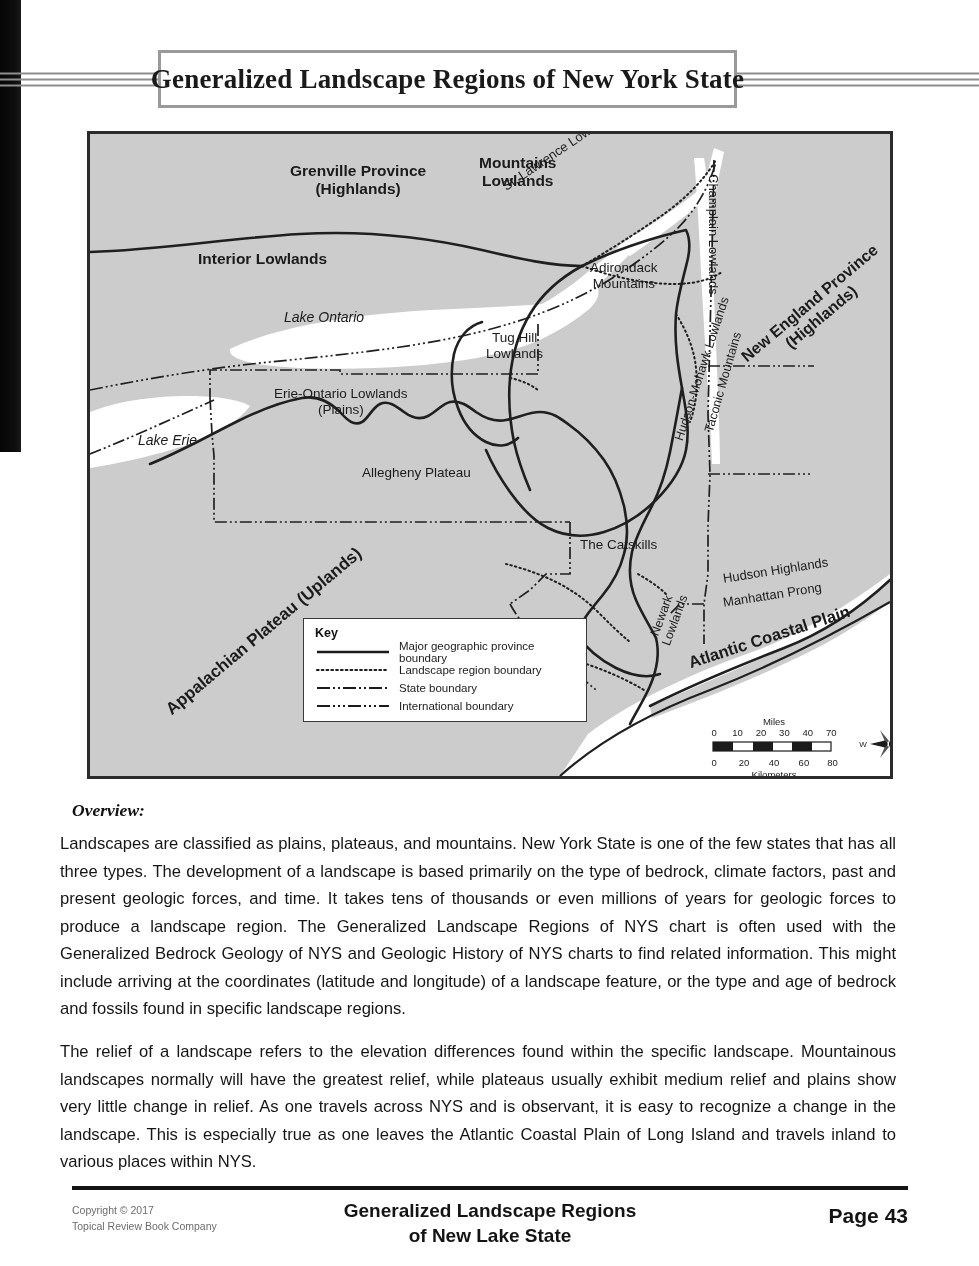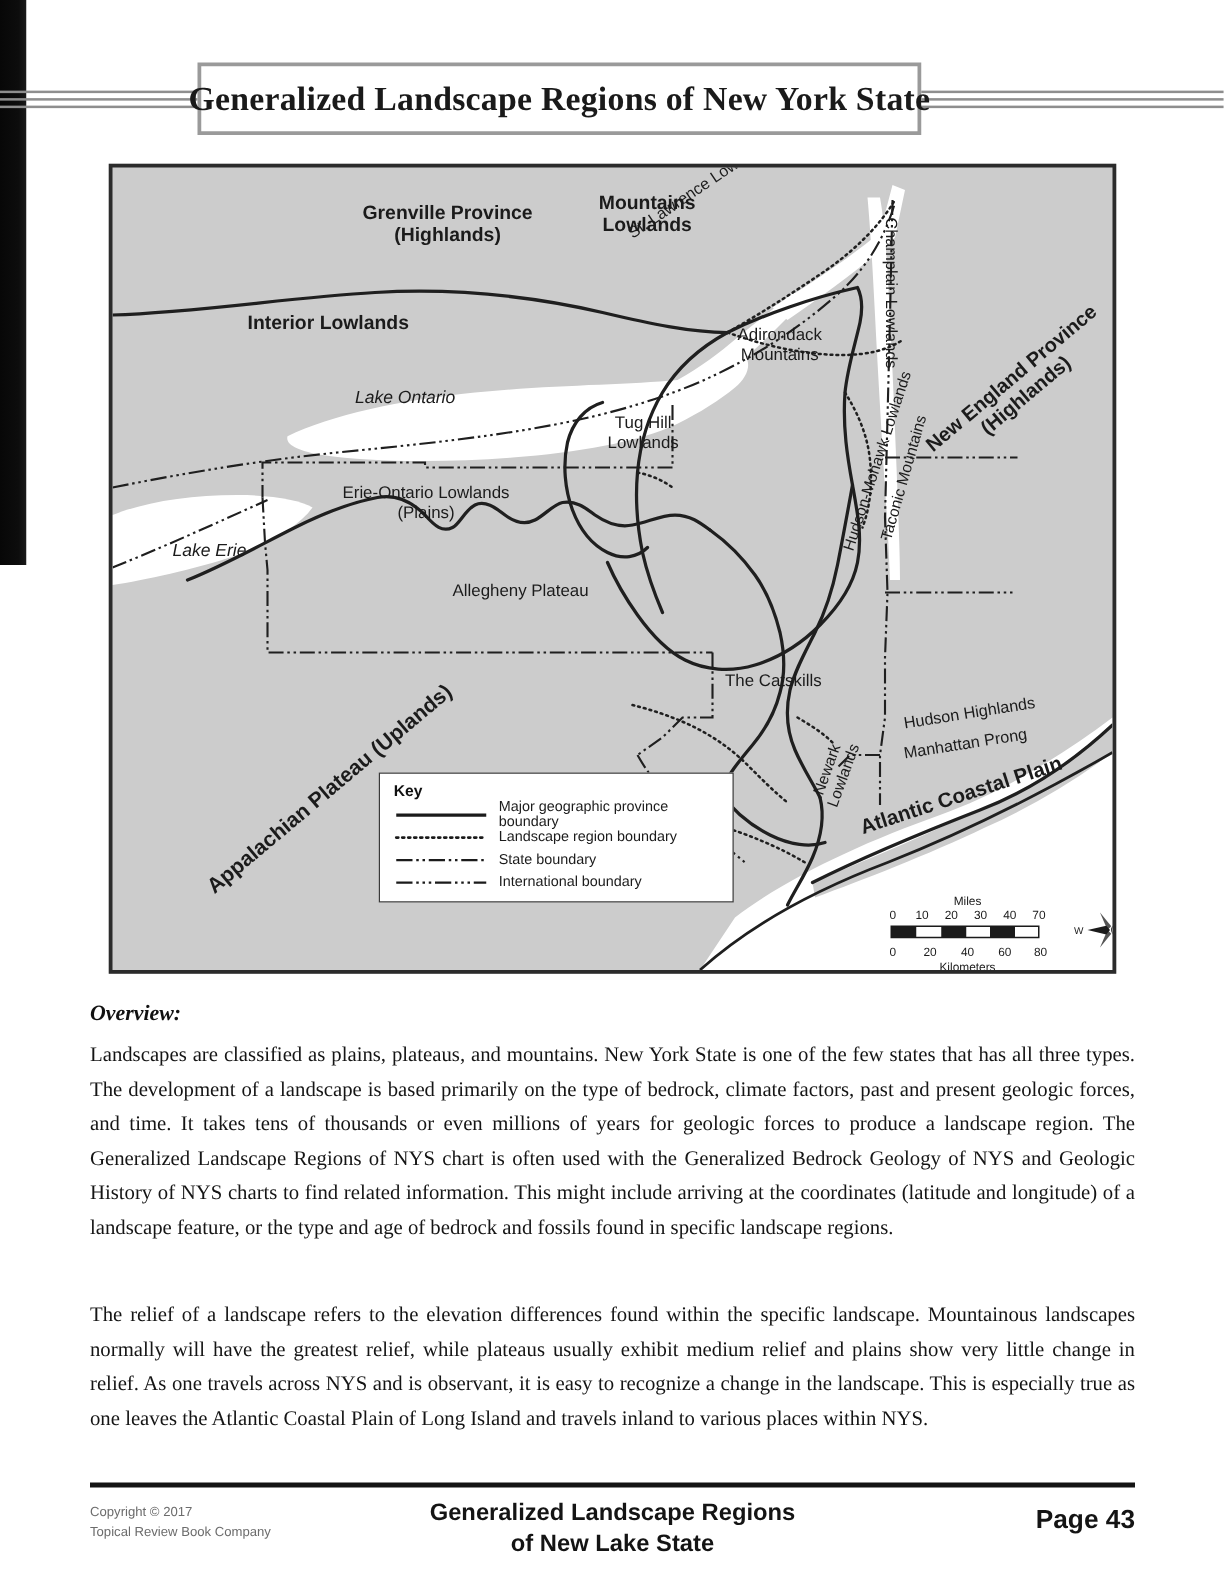--- a/index.html
+++ b/index.html
@@ -95,22 +95,22 @@
     font-family:"Liberation Sans", sans-serif;
   }
 
   
   .overview-head {
     position:absolute; left:72px; top:800px;
     font-family:"Liberation Serif", serif;
     font-style:italic; font-weight:bold; font-size:17.5px; color:#111;
   }
   .para {
-    position:absolute; left:72px; width:836px;
-    font-family:Liberation Serif, serif;
+    position:absolute; left:60px; width:836px;
+    font-family:Liberation Sans, sans-serif;
     font-size:16.6px; line-height:27.5px; color:#151515;
     text-align:justify;
   }
   .para.p1 { top:830px; }
   .para.p2 { top:1038px; }
 
   
   .footer-rule {
     position:absolute; left:72px; top:1186px; width:836px; height:4px;
     background:#141414;

